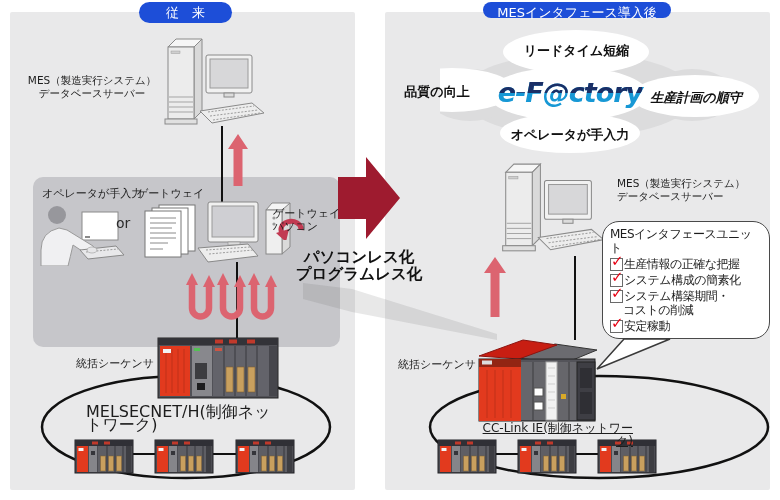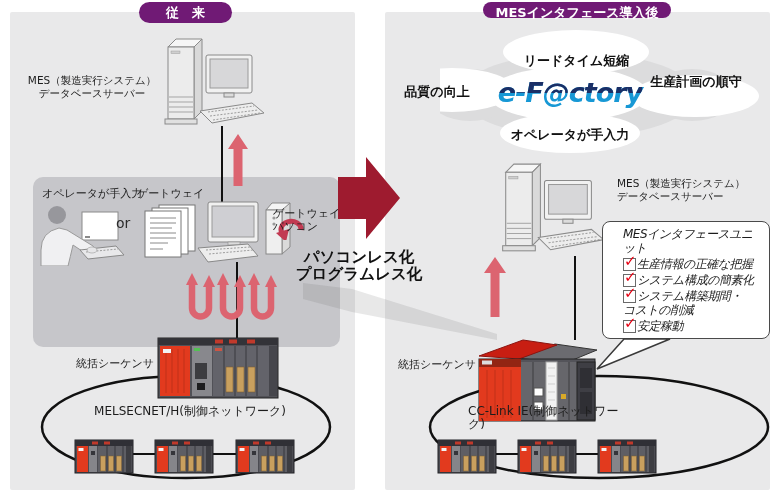--- a/index.html
+++ b/index.html
@@ -1,37 +1,37 @@
 <!DOCTYPE html>
 <html><head>
 <meta charset="utf-8">
 <style>
   html,body{margin:0;padding:0;}
   body{width:780px;height:500px;position:relative;background:#ffffff;overflow:hidden;
        font-family:"DejaVu Sans","Liberation Sans",sans-serif;color:#1c1c1c;}
   .abs{position:absolute;}
   .panel{background:#e9e9ea;border-radius:2px;}
-  .pill{background:#701a75;color:#fff;border-radius:11px;text-align:center;
-        font-size:13px;font-weight:bold;line-height:21px;z-index:6;}
+  .pill{background:#1d4ed8;color:#fff;border-radius:11px;text-align:center;
+        font-size:13px;font-weight:normal;line-height:21px;z-index:6;}
   .lbl{font-size:11px;line-height:13px;color:#1c1c1c;z-index:4;}
   .lbl-sm{font-size:10.5px;line-height:13px;}
   .benefit{font-size:13px;font-weight:bold;text-align:center;z-index:4;color:#111;}
   .grayline{background:#111;z-index:2;}
   .inner-box{background:#c6c6ca;border-radius:10px;z-index:1;}
   .ill{z-index:3;}
   .net{z-index:1;}
   .center-text{font-size:15.5px;line-height:17px;font-weight:bold;text-align:center;color:#111;z-index:5;}
-  .unit-box{background:#fff;border:1.5px solid #4a4a4a;border-radius:8px;z-index:5;
-            padding:5px 7px 0 20px;box-sizing:border-box;font-size:12px;line-height:14px;font-style:italic;}
+  .unit-box{background:#fff;border:1.5px solid #4a4a4a;border-radius:17px;z-index:5;
+            padding:5px 7px 0 7px;box-sizing:border-box;font-size:12px;line-height:14px;}
   .unit-title{margin-bottom:2px;letter-spacing:-0.5px;}
   .chk-row{display:flex;align-items:flex-start;margin-top:2px;letter-spacing:-0.5px;}
   .chk{width:11px;height:11px;border:1px solid #6a6a6a;background:#fff;flex:0 0 11px;
        position:relative;margin-right:1px;margin-top:1px;}
   .chk .tick{position:absolute;left:0px;top:-5px;color:#e60012;font-weight:bold;font-size:15px;line-height:15px;}
-  .chk-cont{letter-spacing:-0.5px;}
+  .chk-cont{margin-left:13px;letter-spacing:-0.5px;}
   .logo-wrap{z-index:5;text-align:center;font-style:italic;font-weight:bold;font-size:27px;
              line-height:34px;letter-spacing:-1px;position:absolute;}
   .logo-base{color:#1798d5;position:relative;display:inline-block;}
   .logo-top{position:absolute;left:0;top:0;width:100%;color:#1b2f66;clip-path:inset(0 0 50% 0);}
   svg{display:block;}
 </style>
 </head>
 <body>
 
 <svg width="0" height="0" style="position:absolute">
@@ -173,21 +173,21 @@
     </g>
   </svg>
 
   <div class="abs lbl" style="left:72px;top:357px;width:82px;text-align:right;">統括シーケンサ</div>
 
   <svg class="abs net" style="left:40px;top:374px;" width="292" height="106" viewBox="0 0 292 106">
     <ellipse cx="146" cy="53" rx="144" ry="51" fill="none" stroke="#111" stroke-width="2.5"></ellipse>
   </svg>
   <div class="abs grayline" style="left:100px;top:453px;width:170px;height:2px;"></div>
 
-  <div class="abs lbl" style="left:86px;top:405px;width:200px;text-align:right;font-size:12px;">MELSECNET/H(制御ネットワーク)</div>
+  <div class="abs lbl" style="left:86px;top:405px;width:200px;text-align:left;font-size:16px;">MELSECNET/H(制御ネットワーク)</div>
 
   <svg class="abs ill" style="left:157px;top:333px;" width="122" height="66" viewBox="0 0 122 66">
     <rect x="1" y="5" width="120" height="60" fill="#515157" stroke="#222"></rect>
     <rect x="1" y="5" width="120" height="7" fill="#333338"></rect>
     <rect x="58" y="6.5" width="8" height="4" fill="#c0392b"></rect>
     <rect x="72" y="6.5" width="8" height="4" fill="#c0392b"></rect>
     <rect x="90" y="6.5" width="8" height="4" fill="#c0392b"></rect>
     <rect x="3" y="13" width="30" height="50" fill="#e23a1e"></rect>
     <line x1="9" y1="16" x2="9" y2="60" stroke="rgba(0,0,0,0.15)"></line>
     <line x1="15" y1="16" x2="15" y2="60" stroke="rgba(0,0,0,0.15)"></line>
@@ -237,23 +237,23 @@
     <ellipse cx="138" cy="69" rx="118" ry="42" fill="#dcdcdd"></ellipse>
     <ellipse cx="30" cy="69" rx="42" ry="26" fill="#dcdcdd"></ellipse>
     <ellipse cx="252" cy="69" rx="42" ry="26" fill="#dcdcdd"></ellipse>
     <ellipse cx="136" cy="26" rx="73" ry="22" fill="#ffffff"></ellipse>
     <ellipse cx="12" cy="64" rx="62" ry="22" fill="#ffffff"></ellipse>
     <ellipse cx="255" cy="70" rx="64" ry="21" fill="#ffffff"></ellipse>
     <ellipse cx="130" cy="107" rx="70" ry="20" fill="#ffffff"></ellipse>
     <ellipse cx="128" cy="68" rx="80" ry="27" fill="#ffffff"></ellipse>
   </svg>
 
-  <div class="abs benefit" style="left:504px;top:52px;width:145px;">リードタイム短縮</div>
+  <div class="abs benefit" style="left:504px;top:42px;width:145px;">リードタイム短縮</div>
   <div class="abs benefit" style="left:377px;top:83px;width:120px;font-family:Liberation Mono, monospace;">品質の向上</div>
-  <div class="abs benefit" style="left:633px;top:73px;width:126px;">生産計画の順守</div>
+  <div class="abs benefit" style="left:633px;top:89px;width:126px;font-style:italic;">生産計画の順守</div>
   <div class="abs benefit" style="left:499px;top:126px;width:142px;">オペレータが手入力</div>
 
   <div class="logo-wrap" style="left:493px;top:76px;width:154px;">
     <span class="logo-base"><span>e-F@ctory</span><span class="logo-top" aria-hidden="true">e-F@ctory</span></span>
   </div>
 
   <svg class="abs ill" style="left:483px;top:158px;" width="125" height="102" viewBox="0 0 118 100">
       <use href="#sym-server"></use>
     </svg>
 
@@ -300,21 +300,21 @@
     <polygon points="30,2 76,2 3,32" fill="#ffffff" stroke="#3a3a3a" stroke-width="1.5"></polygon>
   </svg>
 
   <div class="abs lbl" style="left:396px;top:358px;width:80px;text-align:right;">統括シーケンサ</div>
 
   <svg class="abs net" style="left:428px;top:374px;" width="342" height="106" viewBox="0 0 342 106">
     <ellipse cx="171" cy="53" rx="169" ry="51" fill="none" stroke="#111" stroke-width="2.5"></ellipse>
   </svg>
   <div class="abs grayline" style="left:465px;top:453px;width:170px;height:2px;"></div>
 
-  <div class="abs lbl" style="left:468px;top:405px;width:165px;text-align:left;font-size:12px;">CC-Link IE(制御ネットワーク)</div>
+  <div class="abs lbl" style="left:468px;top:422px;width:165px;text-align:right;font-size:12px;text-decoration:underline;">CC-Link IE(制御ネットワーク)</div>
 
   <svg class="abs ill" style="left:477px;top:332px;" width="122" height="94" viewBox="0 0 122 94">
     <polygon points="42,26 78,12 120,18 86,32" fill="#6b6b70" stroke="#333"></polygon>
     <polygon points="2,24 46,8 80,13 42,27" fill="#c81e12" stroke="#8a1410"></polygon>
     <rect x="2" y="27" width="116" height="62" fill="#54545a" stroke="#222"></rect>
     <rect x="2" y="27" width="42" height="62" fill="#e23a1e"></rect>
     <rect x="2" y="27" width="42" height="8" fill="rgba(0,0,0,0.35)"></rect>
     <rect x="5" y="28.5" width="10" height="4" fill="#ddd"></rect>
     <line x1="10" y1="38" x2="10" y2="86" stroke="rgba(0,0,0,0.15)"></line>
     <line x1="18" y1="38" x2="18" y2="86" stroke="rgba(0,0,0,0.15)"></line>

